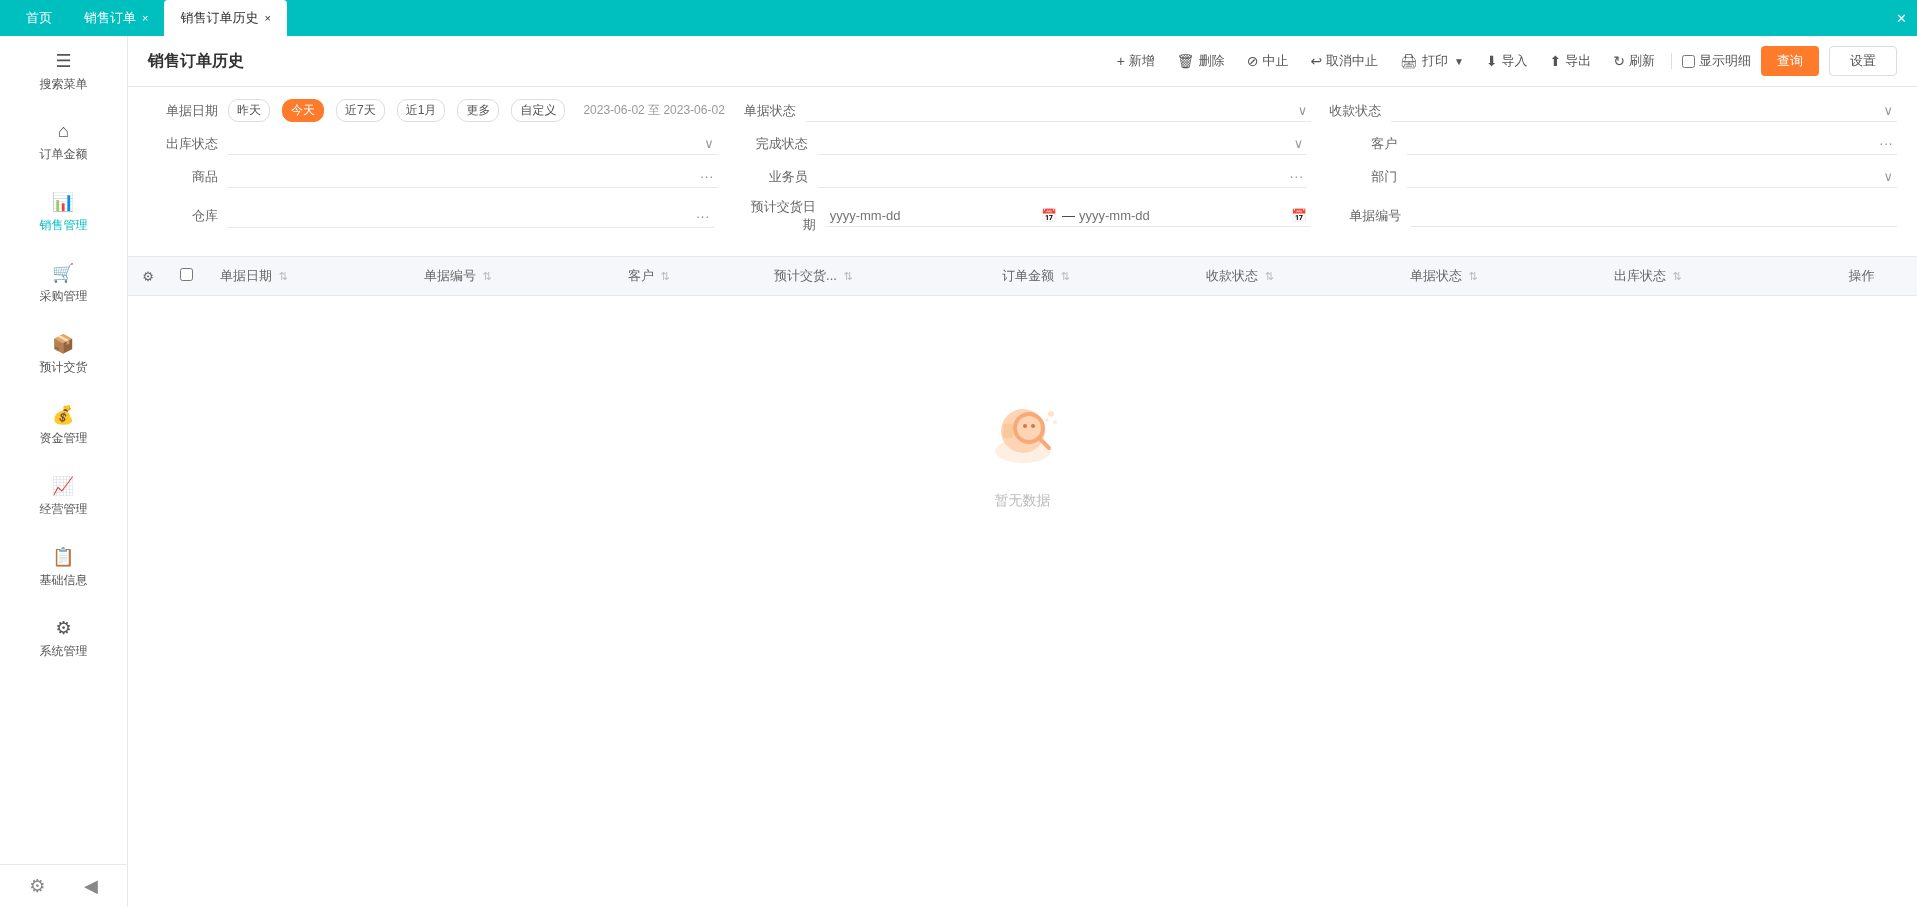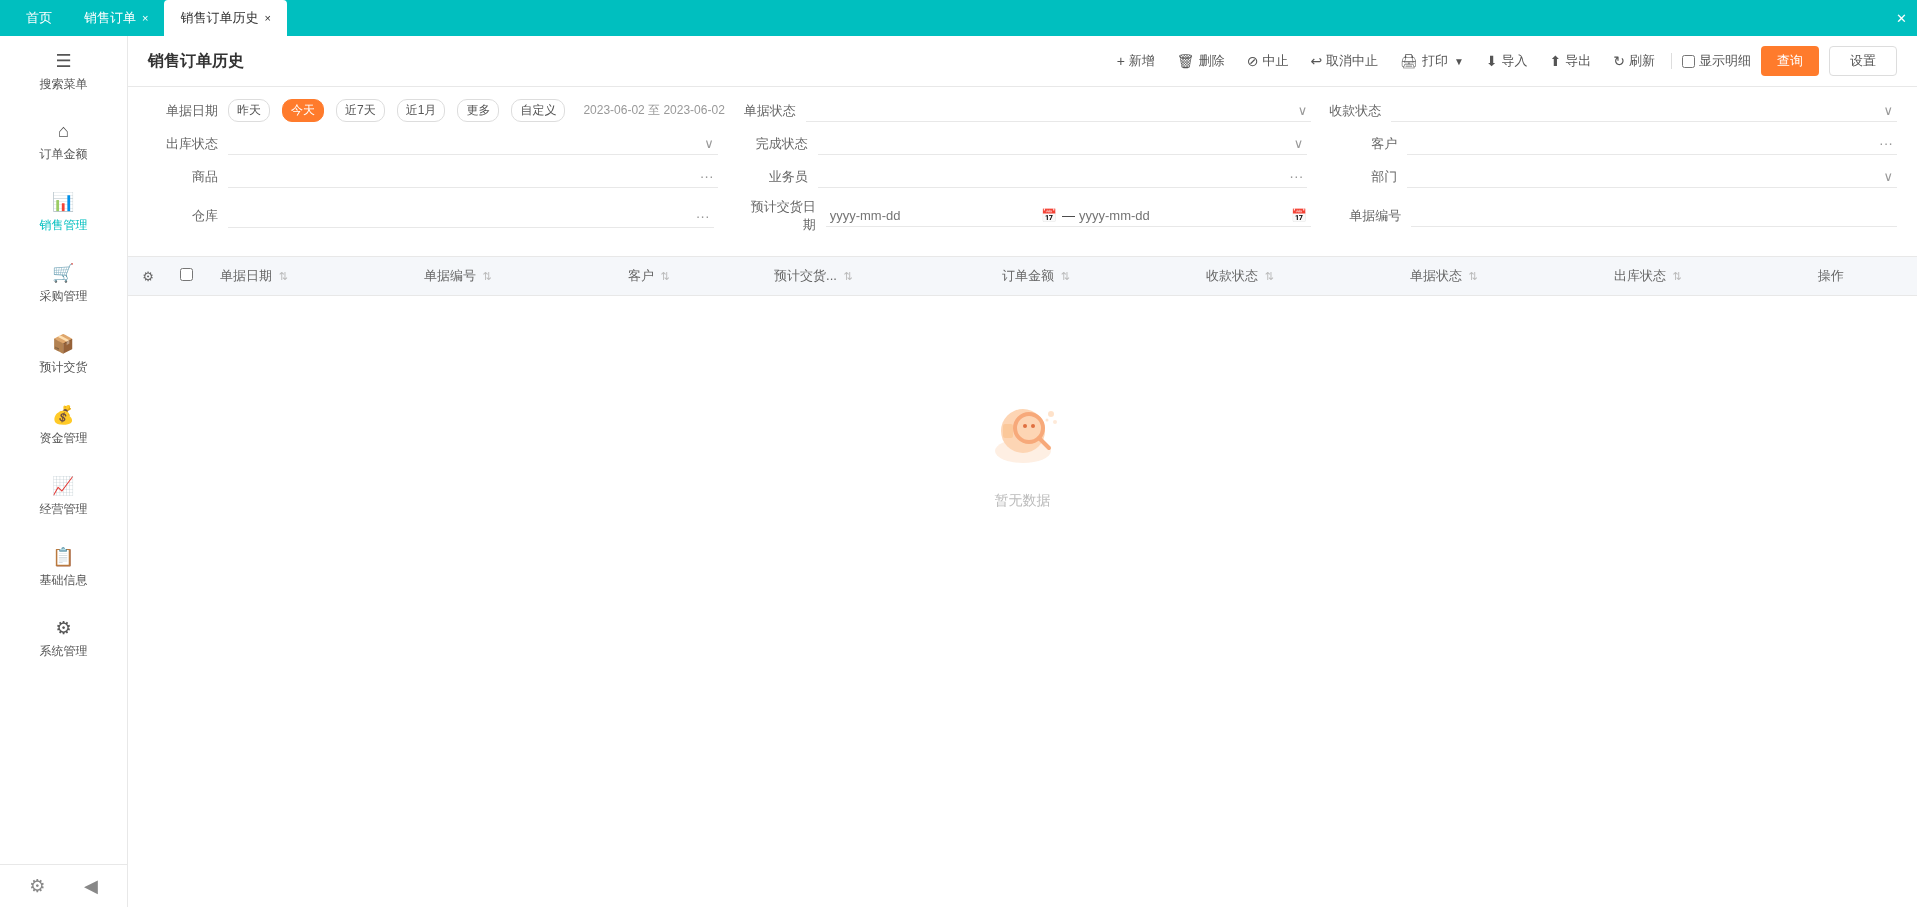--- a/index.html
+++ b/index.html
@@ -305,21 +305,21 @@
               <span class="sort-icon">⇅</span>
             </th>
             <th>
               <span>单据状态</span>
               <span class="sort-icon">⇅</span>
             </th>
             <th>
               <span>出库状态</span>
               <span class="sort-icon">⇅</span>
             </th>
-            <th style="text-align:left;">
+            <th style="text-align:center;">
               <span>操作</span>
             </th>
           </tr>
         </thead>
         <tbody>
           <tr>
             <td colspan="11">
               <div class="empty-state">
 
                 <div style="width:100px; height:100px; margin-bottom:16px; position:relative;">

